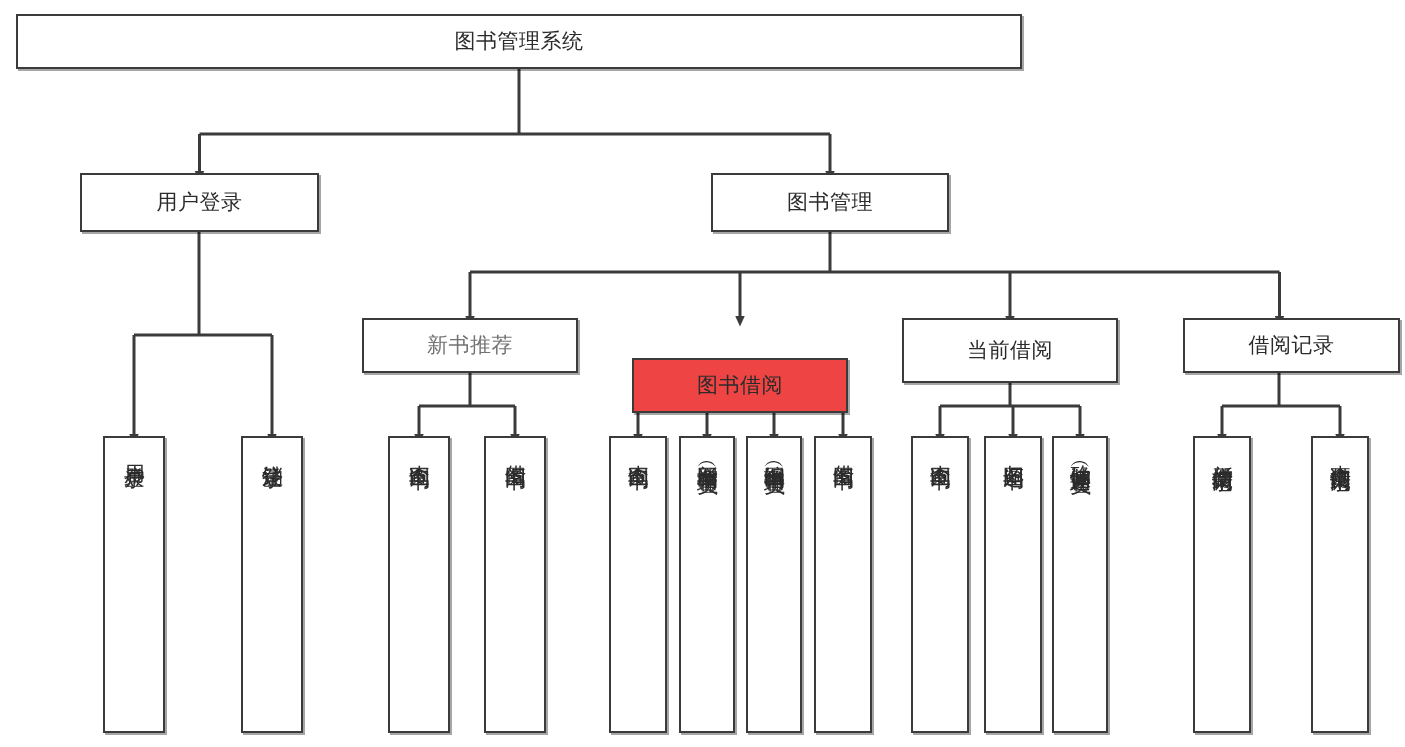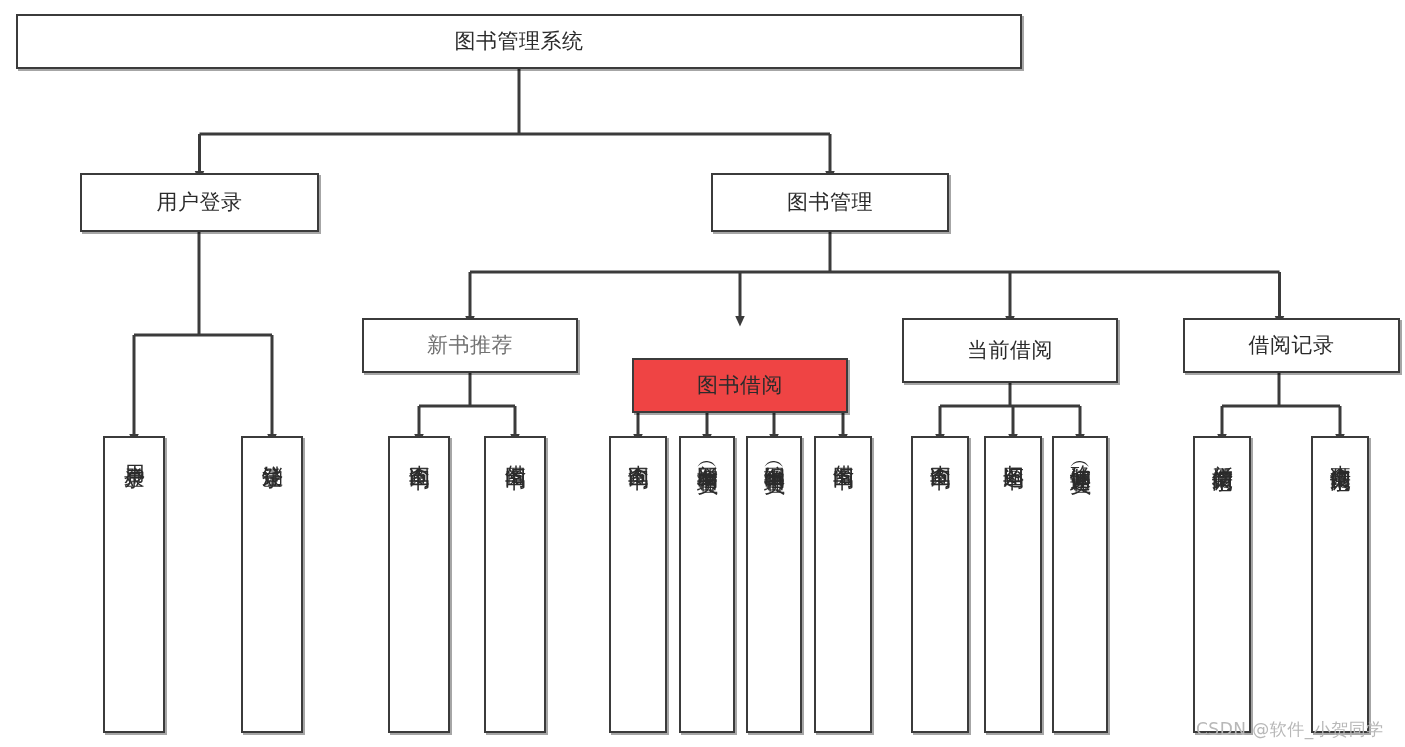--- a/index.html
+++ b/index.html
@@ -168,14 +168,13 @@
       <div class="node vertical" style="left: 1052px; top: 436px; width: 56px; height: 297px; border-color: rgb(59, 59, 59); background: rgb(255, 255, 255); color: rgb(43, 43, 43);">
         <span class="label">确认归还（管理员）</span>
       </div>
       <div class="node vertical" style="left: 1193px; top: 436px; width: 58px; height: 297px; border-color: rgb(59, 59, 59); background: rgb(255, 255, 255); color: rgb(43, 43, 43);">
         <span class="label">新增借阅记录</span>
       </div>
       <div class="node vertical" style="left: 1311px; top: 436px; width: 58px; height: 297px; border-color: rgb(59, 59, 59); background: rgb(255, 255, 255); color: rgb(43, 43, 43);">
         <span class="label">查询借阅记录</span>
       </div>
     </div>
-  <div class="watermark" style="left: 1196px; top: 718px; color: rgb(184, 184, 184);">CSDN @软件_小贺同学</div>
 </div>
 
 </body></html>

